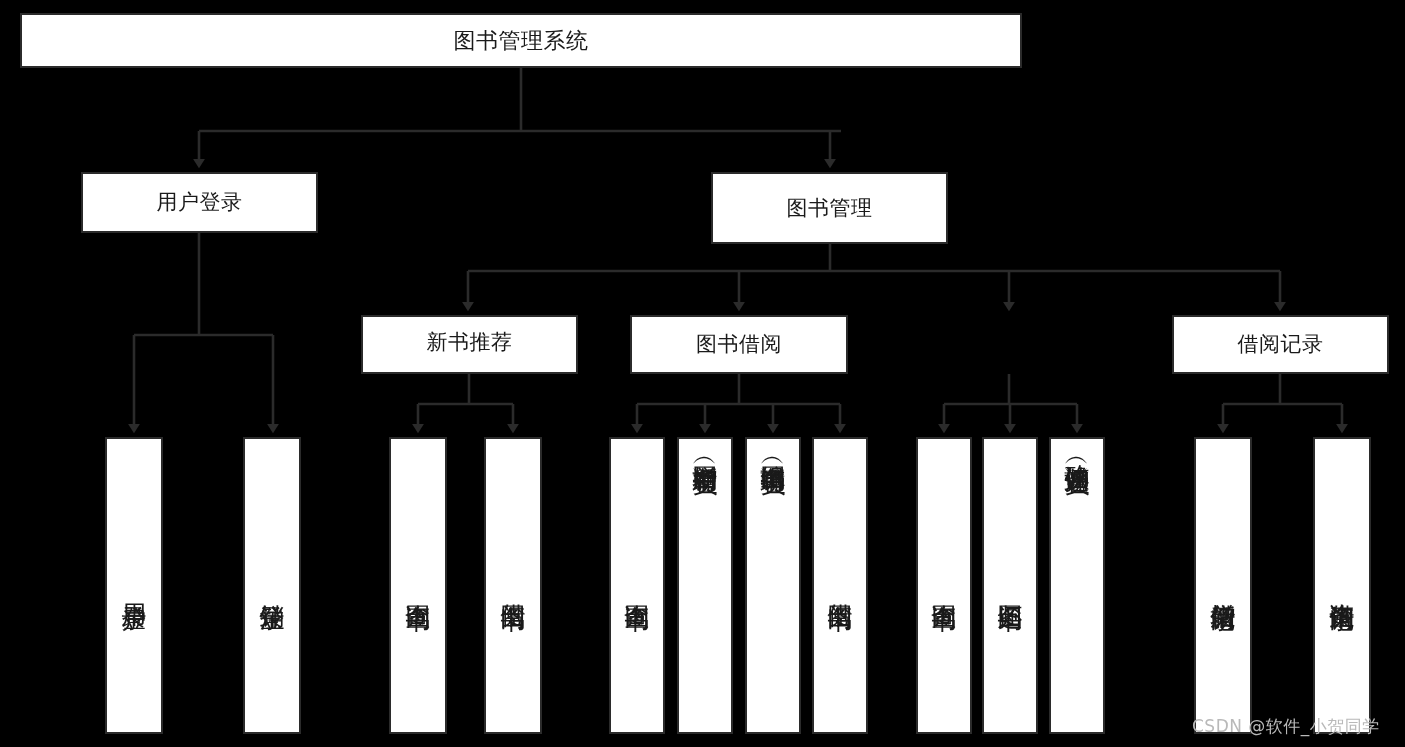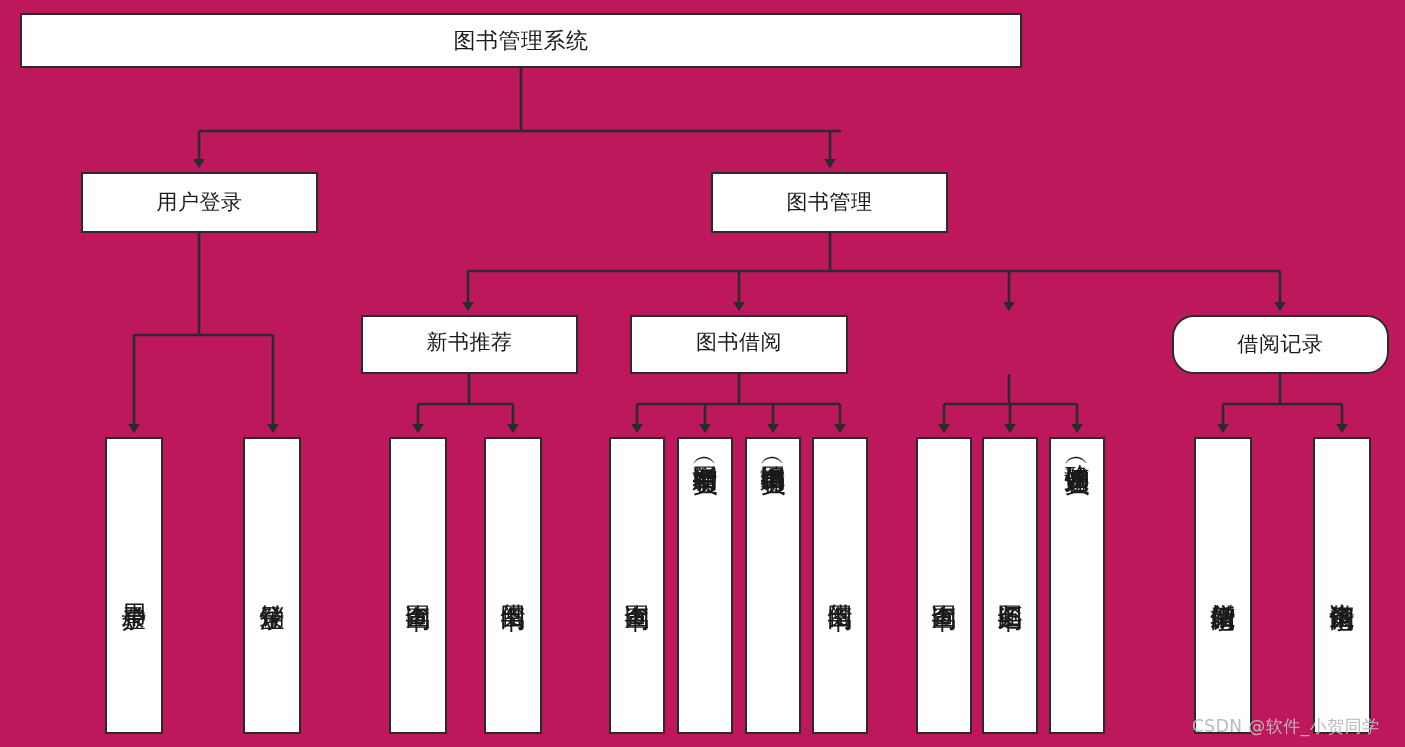--- a/index.html
+++ b/index.html
@@ -7,21 +7,21 @@
     padding: 0;
     background: #ffffff;
   }
   body {
     font-family: "DejaVu Sans", "Liberation Sans", sans-serif;
   }
   #canvas {
     position: relative;
     width: 1405px;
     height: 747px;
-    background: #be185d;
+    background: #000000;
     overflow: hidden;
   }
   svg.wires {
     position: absolute;
     left: 0;
     top: 0;
     width: 1405px;
     height: 747px;
     pointer-events: none;
   }
@@ -133,31 +133,31 @@
     </g>
   </svg>
 
   <div class="node horiz root" style="left:20px; top:13px; width:1002px; height:55px;">
     <span class="label">图书管理系统</span>
   </div>
 
   <div class="node horiz" style="left:81px; top:172px; width:237px; height:61px;">
     <span class="label">用户登录</span>
   </div>
-  <div class="node horiz" style="left:711px; top:172px; width:237px; height:61px;">
+  <div class="node horiz" style="left:711px; top:172px; width:237px; height:72px;">
     <span class="label">图书管理</span>
   </div>
 
   <div class="node horiz" style="left:361px; top:315px; width:217px; height:59px;font-family:Liberation Mono, monospace;">
     <span class="label">新书推荐</span>
   </div>
-  <div class="node horiz" style="left:630px; top:315px; width:218px; height:59px;font-family:Liberation Mono, monospace;">
+  <div class="node horiz" style="left:630px; top:315px; width:218px; height:59px;">
     <span class="label">图书借阅</span>
   </div>
-  <div class="node horiz" style="left:1172px; top:315px; width:217px; height:59px;border-radius:22px;">
+  <div class="node horiz" style="left:1172px; top:315px; width:217px; height:59px;">
     <span class="label">借阅记录</span>
   </div>
 
   <div class="node vert centered" style="left:105px; top:437px; width:58px; height:297px;">
     <span class="label">用户登录</span>
   </div>
   <div class="node vert centered" style="left:243px; top:437px; width:58px; height:297px;">
     <span class="label">注销登录</span>
   </div>
 

